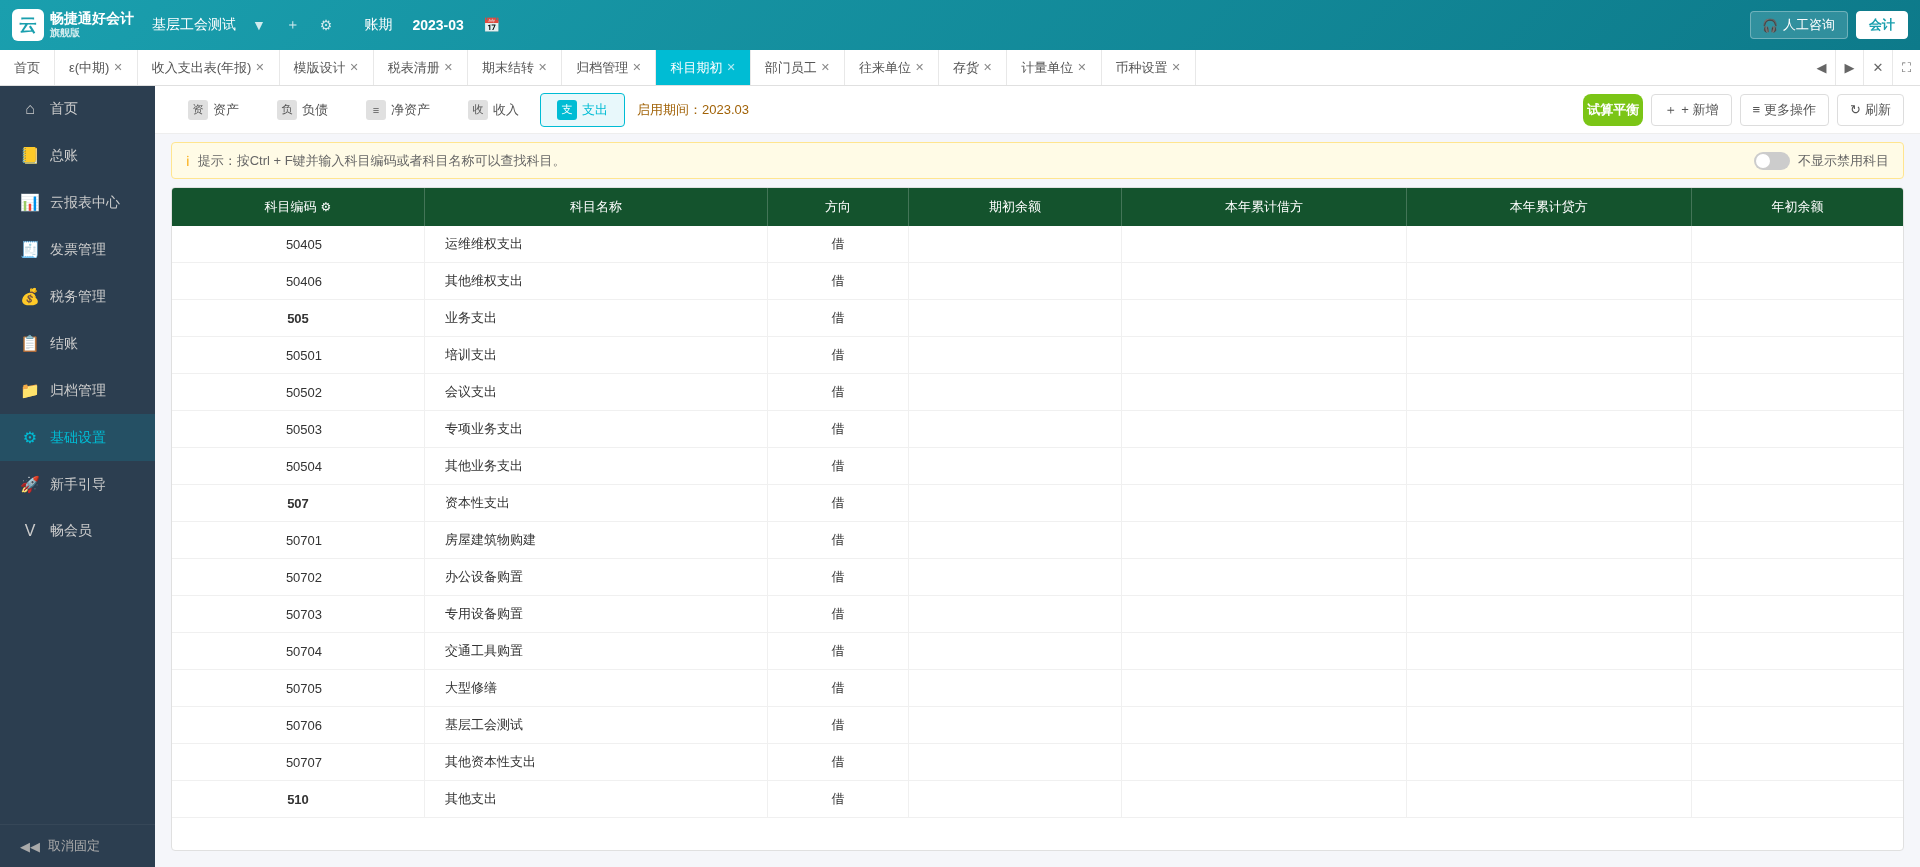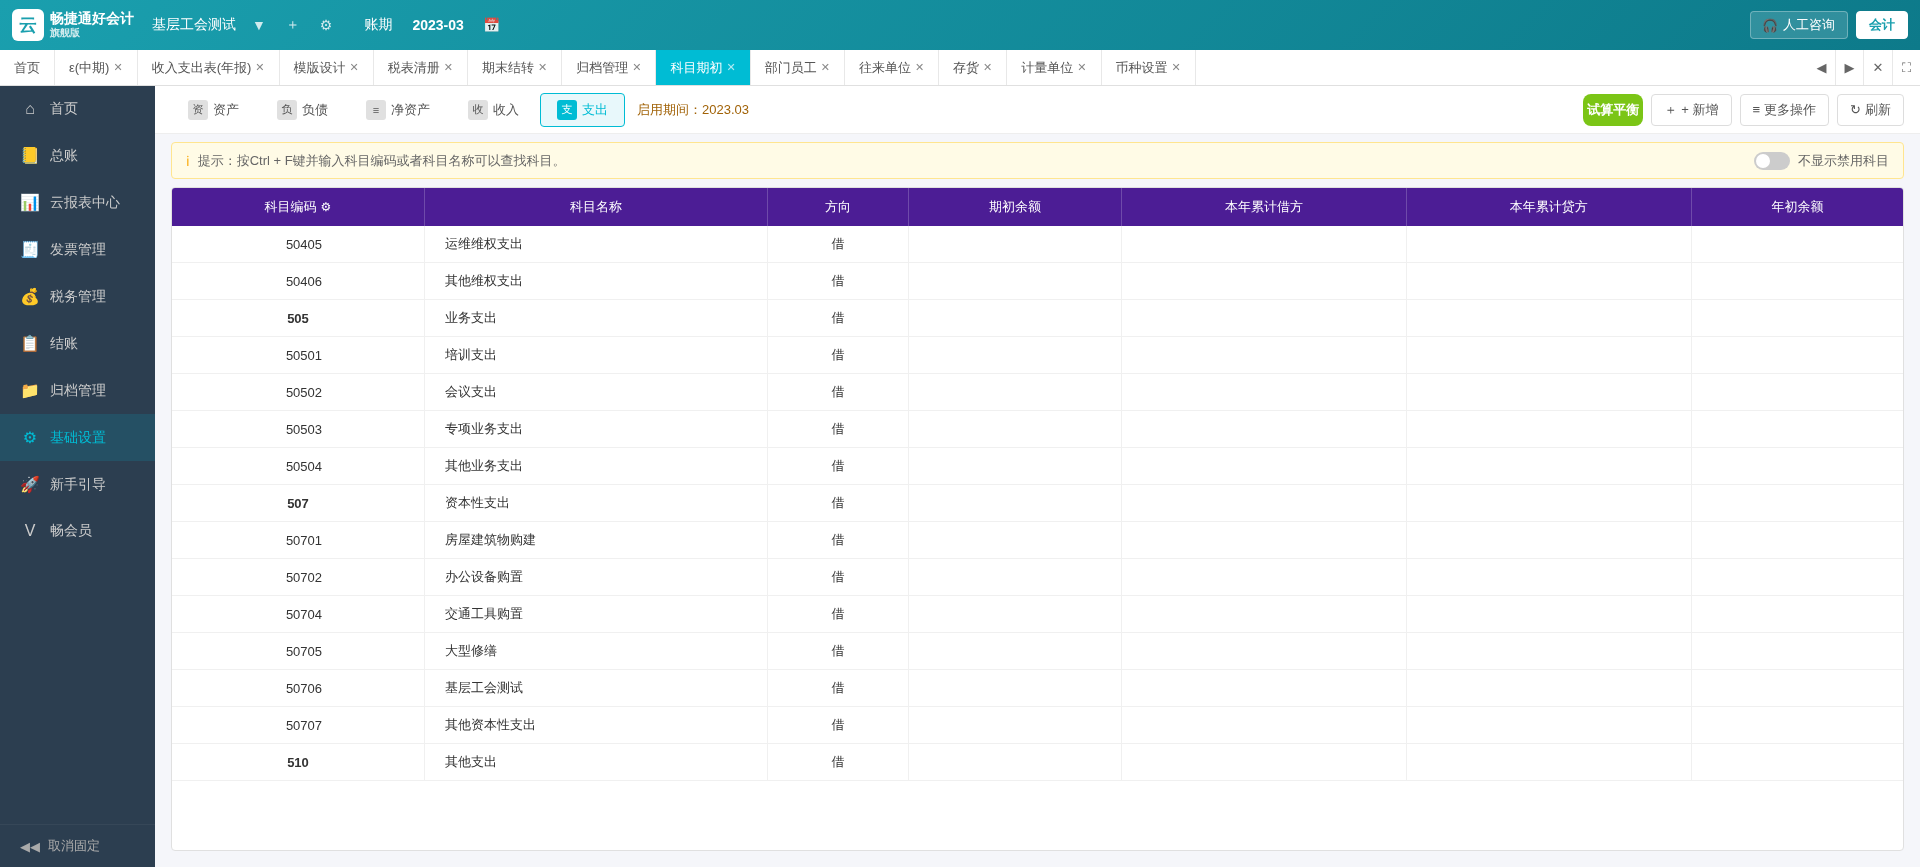--- a/index.html
+++ b/index.html
@@ -150,21 +150,21 @@
       background: white; border-radius: 50%; top: 2px; left: 2px;
       transition: left 0.2s;
     }
 
     
     .table-container {
       flex: 1; overflow-y: auto; margin: 0 16px 16px;
       background: white; border-radius: 4px; border: 1px solid #e0e0e0;
     }
     table { width: 100%; border-collapse: collapse; }
-    thead tr { background: #4c1d95; }
+    thead tr { background: #14532d; }
     thead th {
       color: white; padding: 10px 12px; text-align: center;
       font-weight: normal; font-size: 13px; border-right: 1px solid rgba(255,255,255,0.2);
       white-space: nowrap;
     }
     thead th:last-child { border-right: none; }
     thead th .gear-icon { margin-left: 4px; font-size: 12px; }
     tbody tr { border-bottom: 1px solid #f0f0f0; }
     tbody td {
       padding: 9px 12px; text-align: center; font-size: 13px; color: #333;
@@ -477,20 +477,29 @@
             <tr>
     <td class="code-cell" style="padding-left:24px">50702</td>
     <td class="name-cell">办公设备购置</td>
     <td>借</td>
     <td></td>
     <td></td>
     <td></td>
     <td></td>
   </tr>
             <tr>
+    <td class="code-cell" style="padding-left:24px">50703</td>
+    <td class="name-cell">专用设备购置</td>
+    <td>借</td>
+    <td></td>
+    <td></td>
+    <td></td>
+    <td></td>
+  </tr>
+            <tr>
     <td class="code-cell" style="padding-left:24px">50704</td>
     <td class="name-cell">交通工具购置</td>
     <td>借</td>
     <td></td>
     <td></td>
     <td></td>
     <td></td>
   </tr>
             <tr>
     <td class="code-cell" style="padding-left:24px">50705</td>

